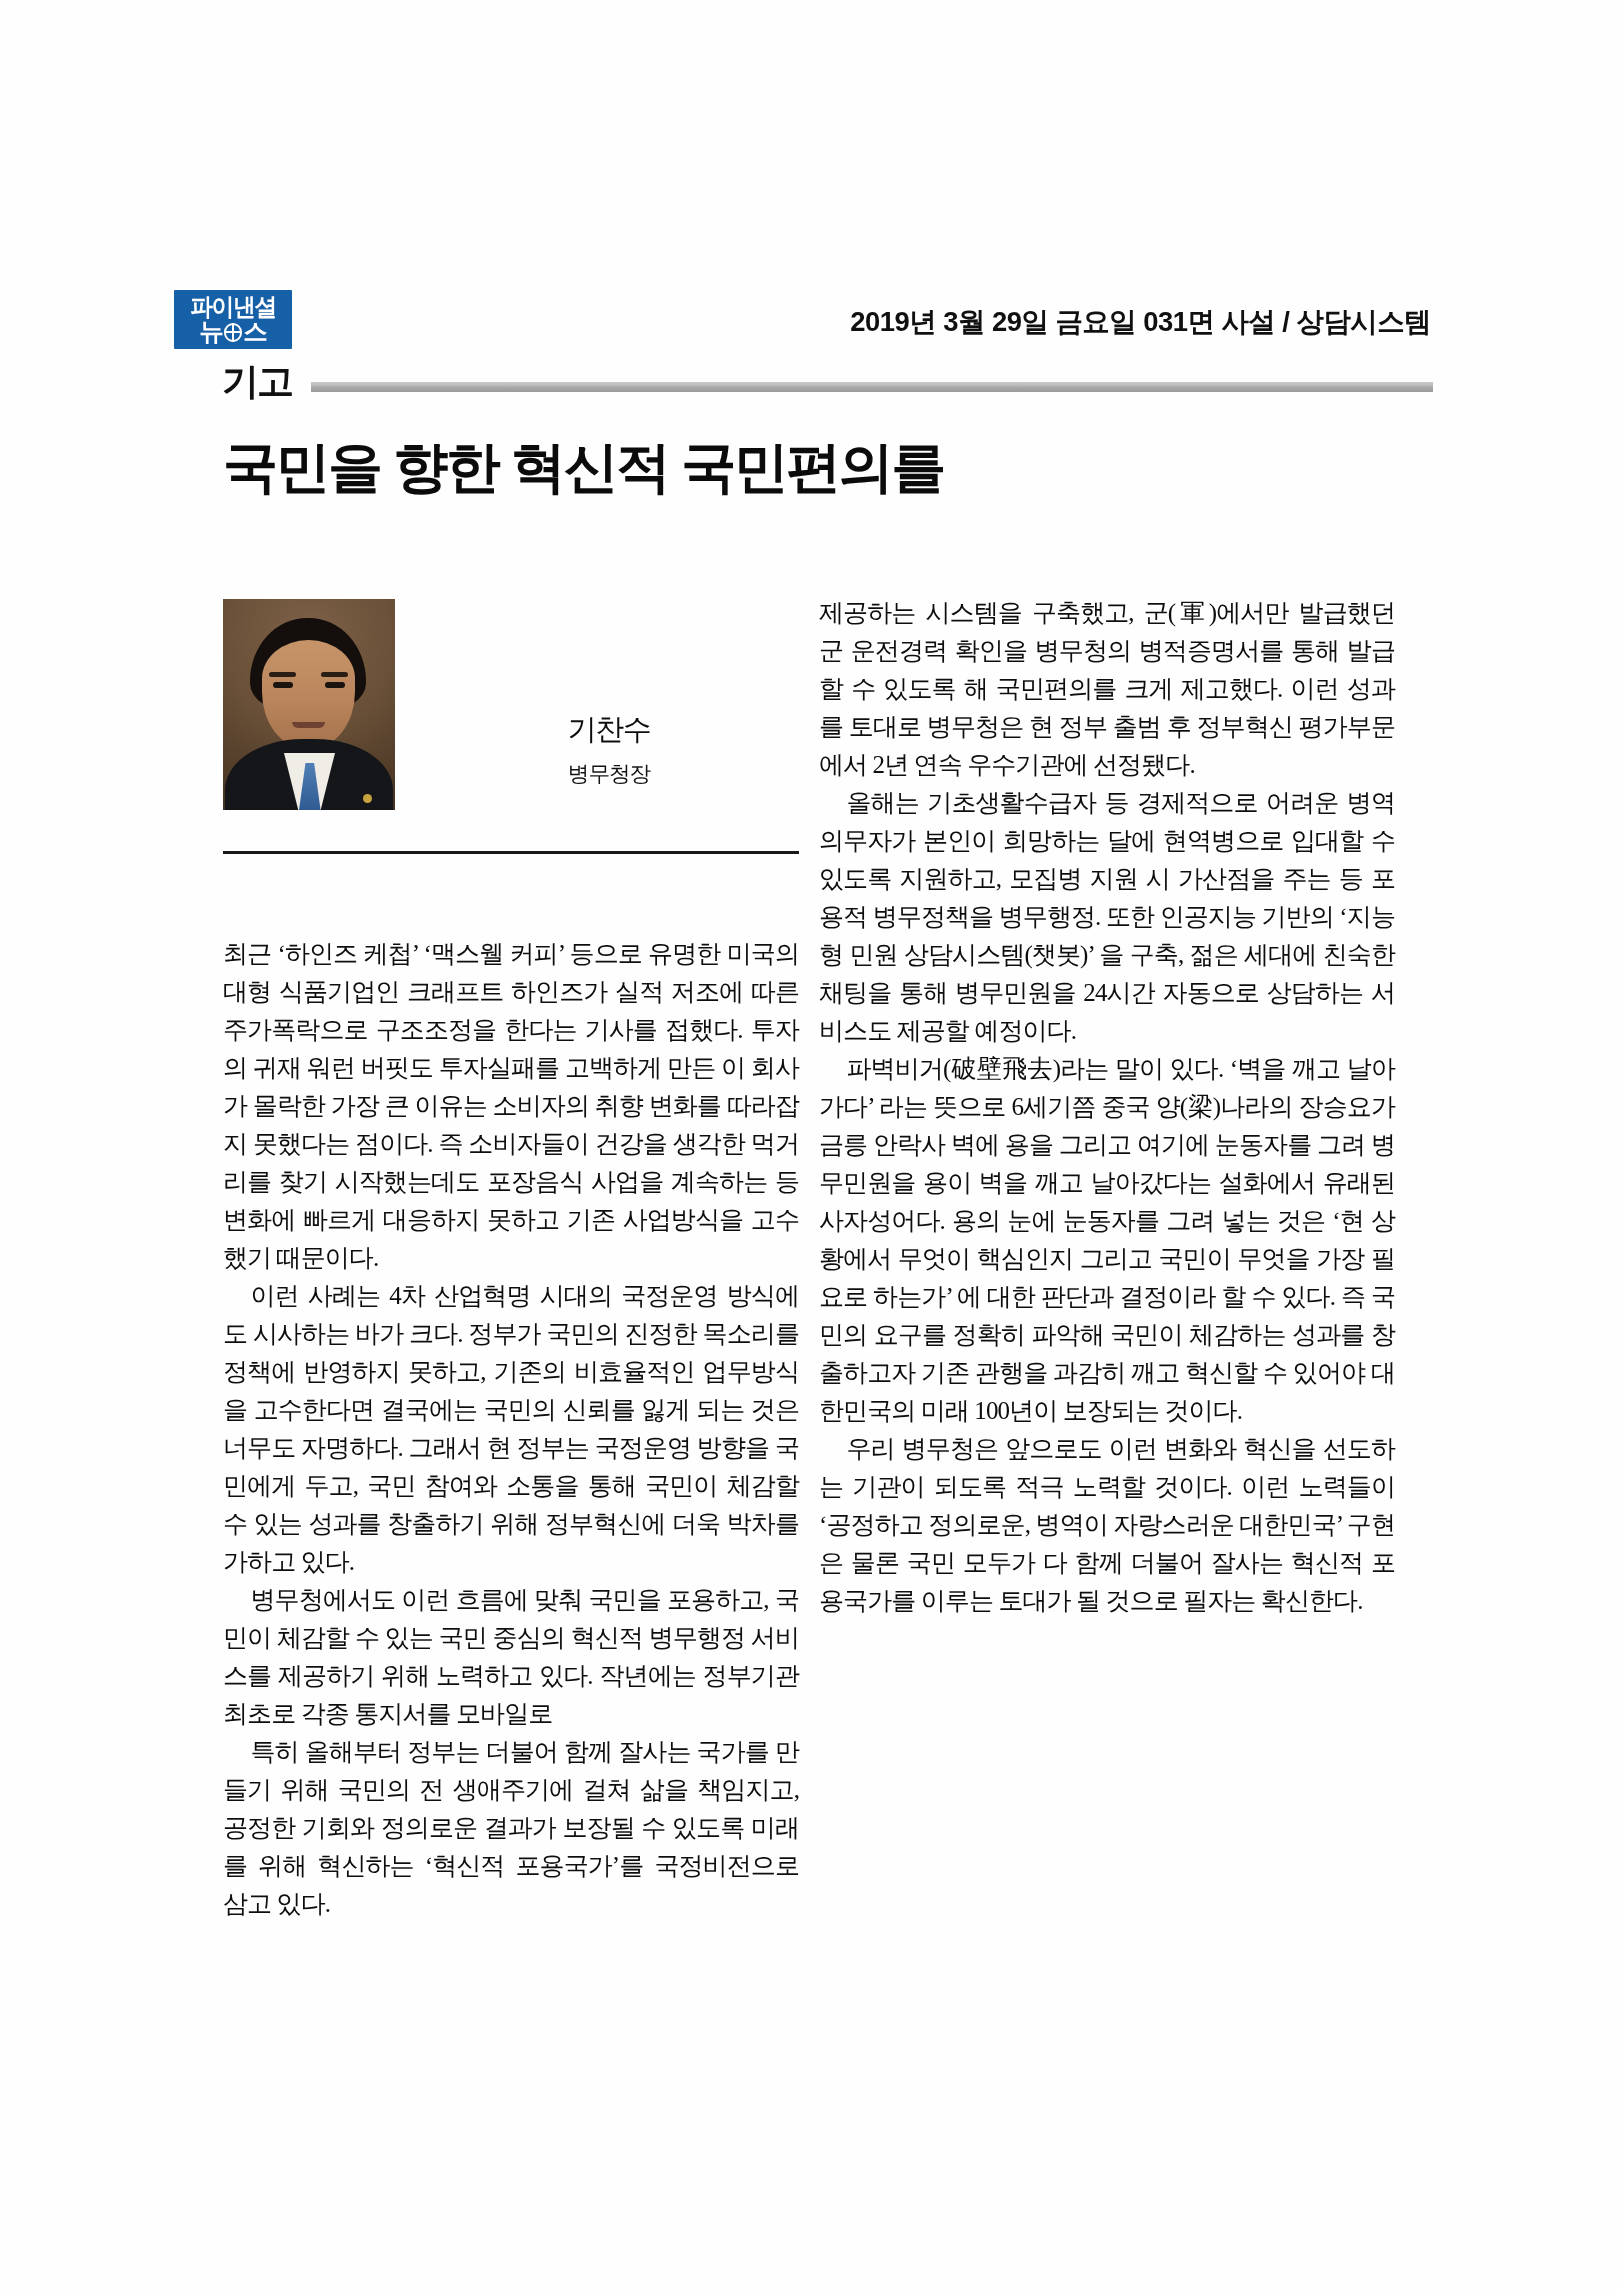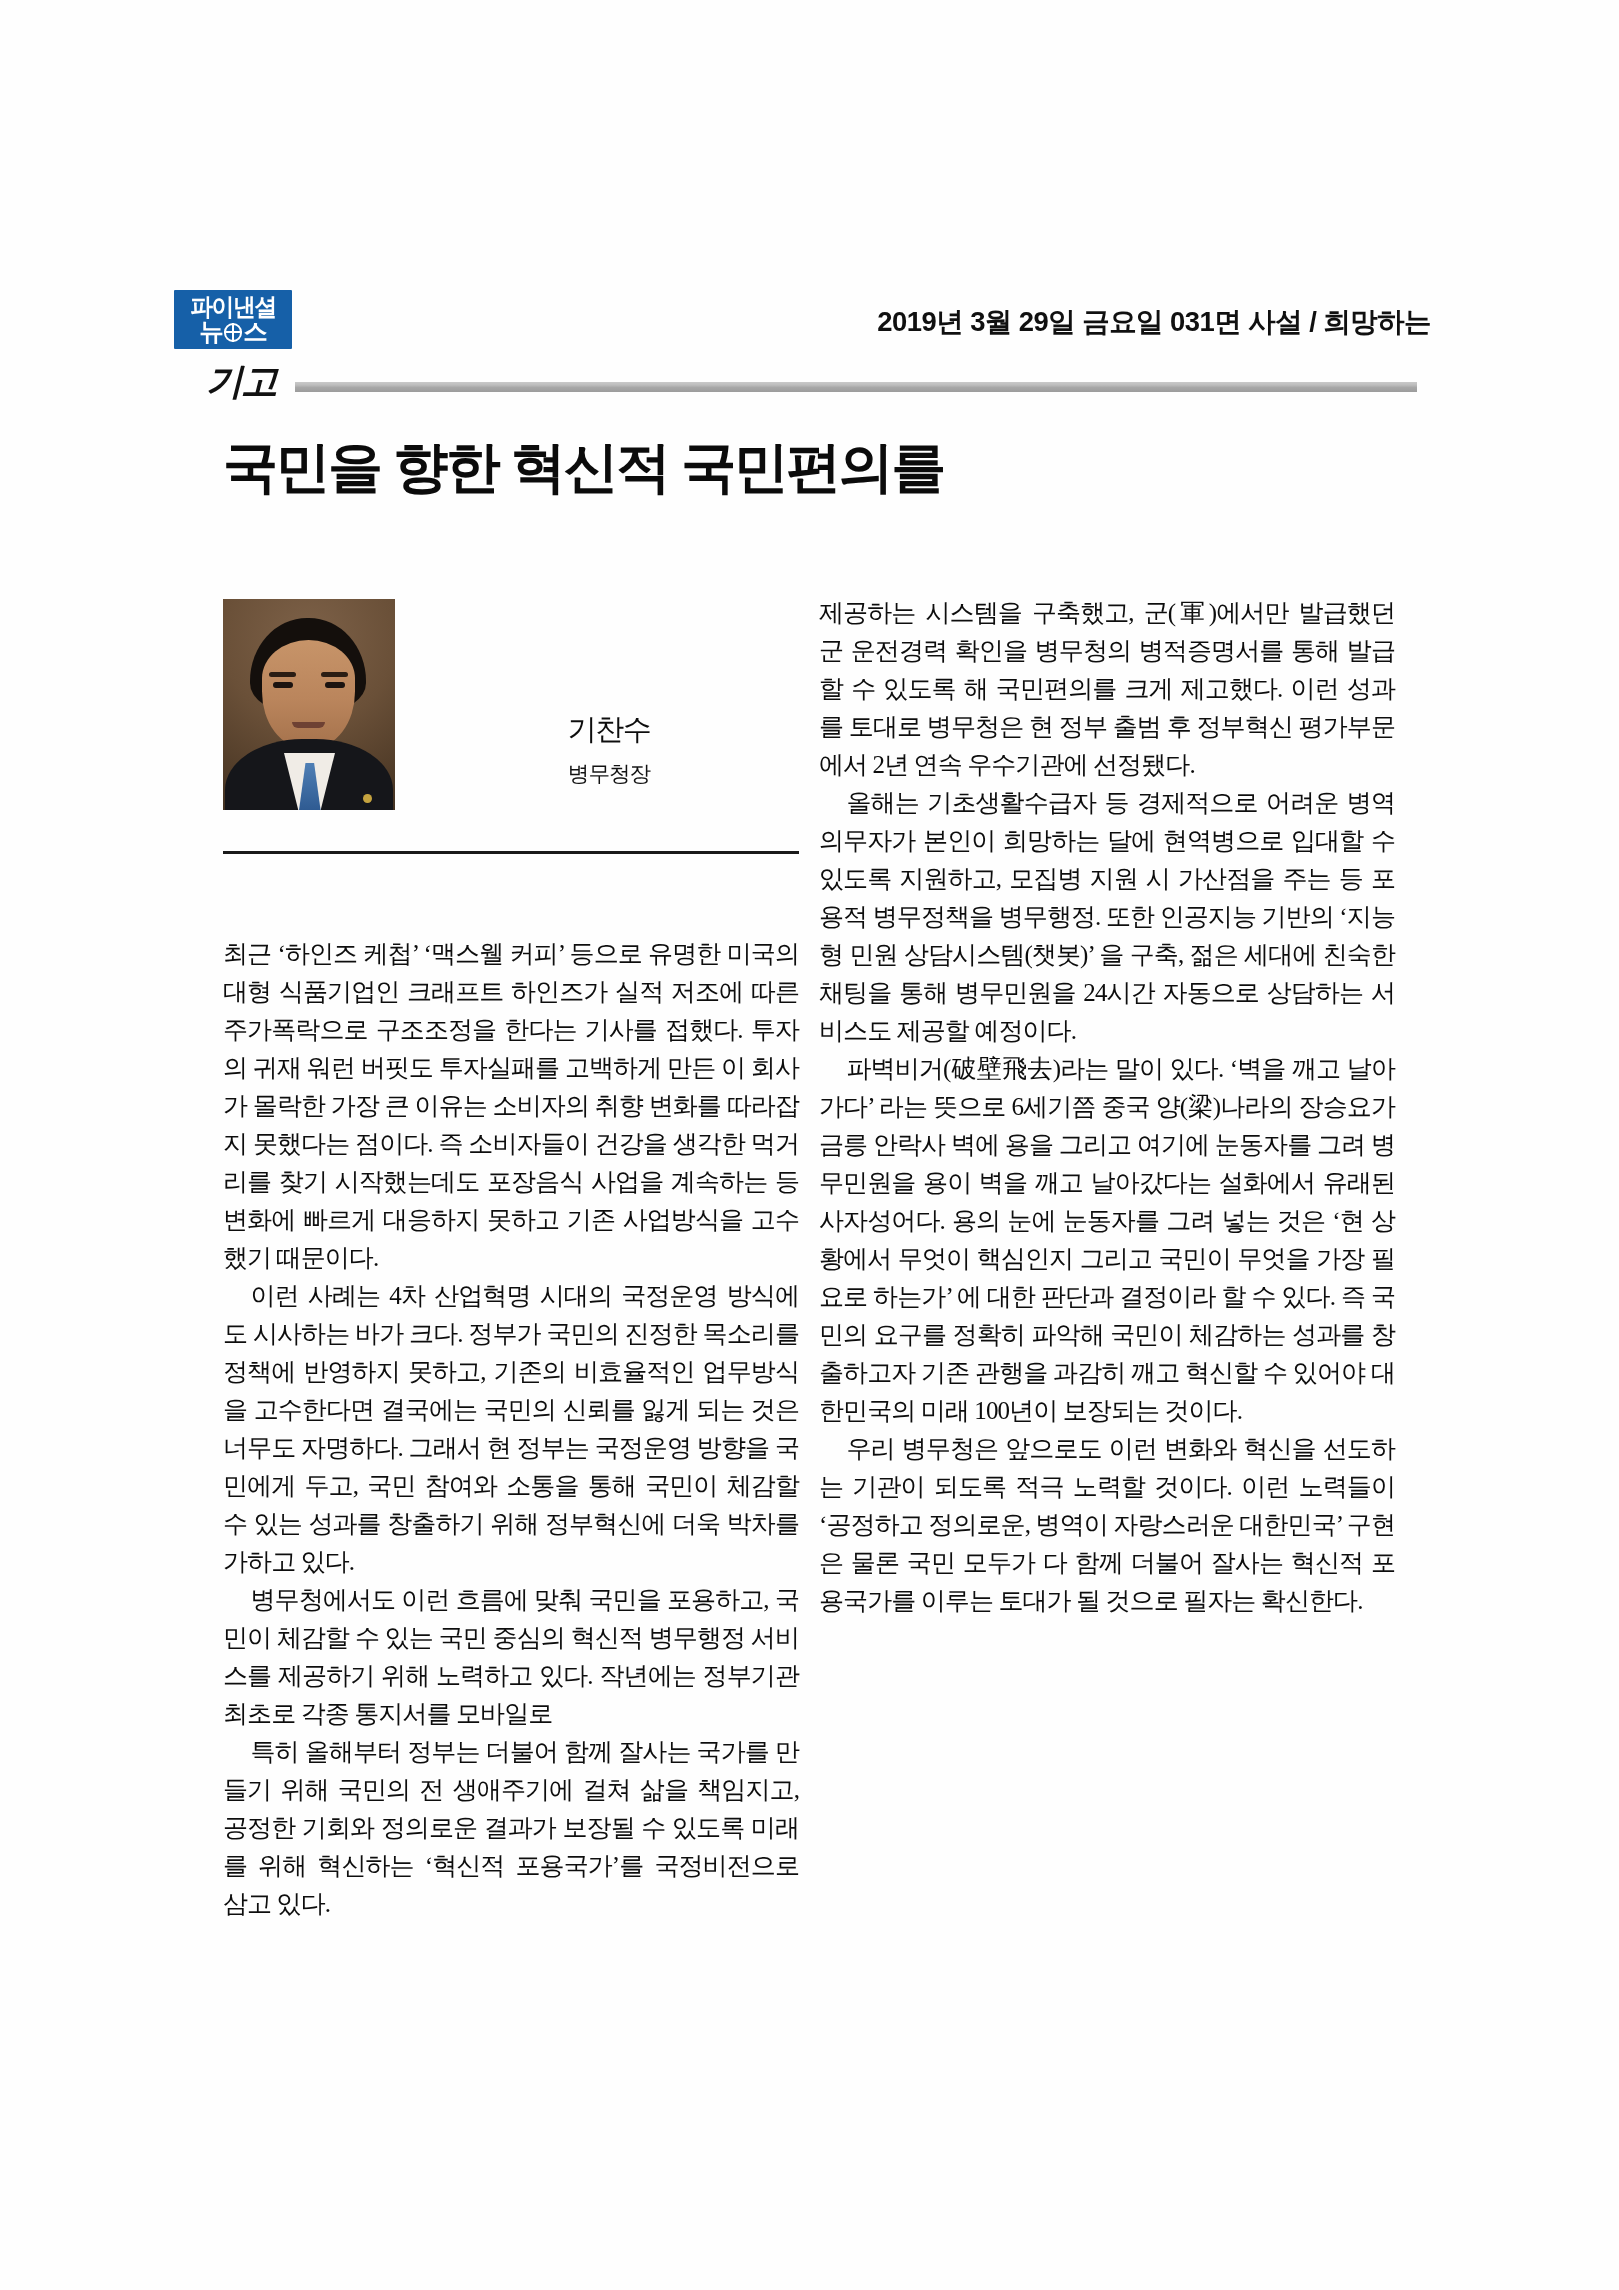--- a/index.html
+++ b/index.html
@@ -100,25 +100,24 @@
     font-weight: bold;
     font-size: 27.4px;
     letter-spacing: -0.5px;
     color: #101010;
     white-space: nowrap;
   }
 
   
   .section-row {
     position: absolute;
-    left: 160px;
+    left: 176px;
     top: 361px;
     width: 1257px;
     height: 47px;
-    font-style: italic;
   }
   .section-label {
     position: absolute;
     left: 46px;
     top: -3.9px;
     font-family: "Liberation Sans", sans-serif;
     font-weight: bold;
     font-size: 37px;
     letter-spacing: -2px;
     color: #111;
@@ -312,21 +311,21 @@
 
   <div class="masthead">
     <div class="logo-box">
       <div class="logo-line1">파이낸셜</div>
       <div class="logo-line2">
         <span>뉴</span>
         <span class="logo-globe"></span>
         <span>스</span>
       </div>
     </div>
-    <div class="date-line">2019년 3월 29일 금요일 031면 사설 / 희망하는</div>
+    <div class="date-line">2019년 3월 29일 금요일 031면 사설 / 상담시스템</div>
   </div>
 
   <div class="section-row">
     <div class="section-label">기고</div>
     <div class="section-rule"></div>
   </div>
 
   <div class="headline">국민을 향한 혁신적 국민편의를</div>
 
   <div class="col col-left">

